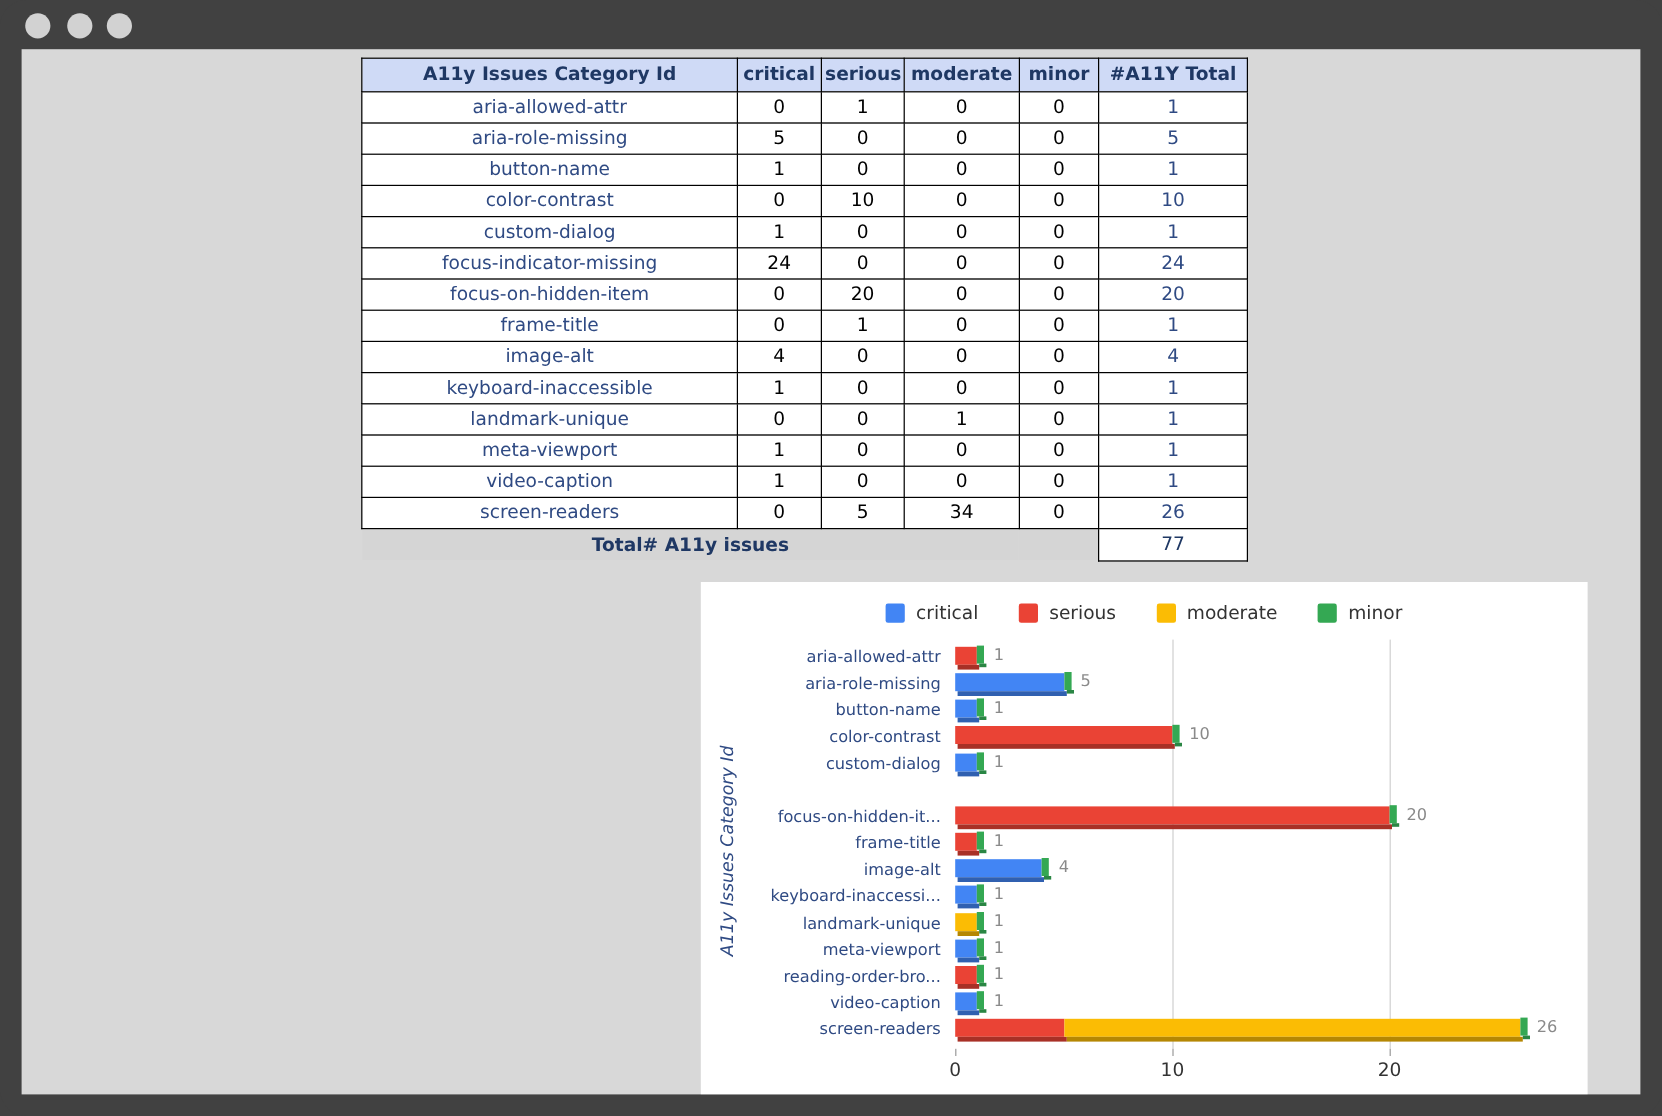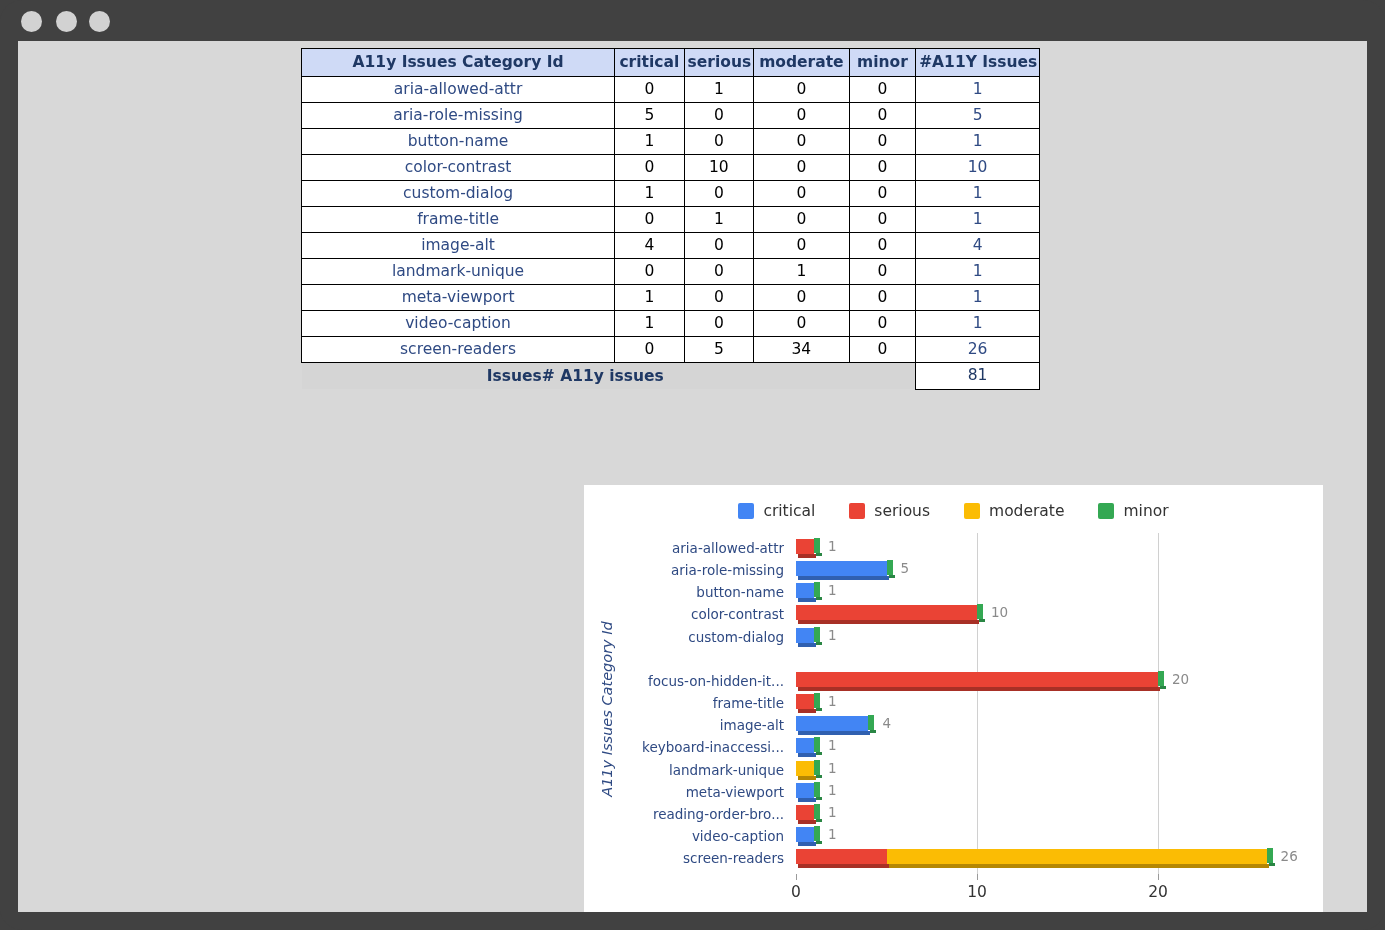--- a/index.html
+++ b/index.html
@@ -260,21 +260,21 @@
             <col class="c-min">
             <col class="c-tot">
         </colgroup>
         <thead>
           <tr>
             <th>A11y Issues Category Id</th>
             <th>critical</th>
             <th>serious</th>
             <th>moderate</th>
             <th>minor</th>
-            <th>#A11Y Issues</th>
+            <th>#A11Y Total</th>
           </tr>
         </thead>
         <tbody id="table-body">
             <tr>
               <td class="cat">aria-allowed-attr</td>
               <td class="num">0</td>
               <td class="num">1</td>
               <td class="num">0</td>
               <td class="num">0</td>
               <td class="tot">1</td>
@@ -305,34 +305,58 @@
             </tr>
             <tr>
               <td class="cat">custom-dialog</td>
               <td class="num">1</td>
               <td class="num">0</td>
               <td class="num">0</td>
               <td class="num">0</td>
               <td class="tot">1</td>
             </tr>
             <tr>
+              <td class="cat">focus-indicator-missing</td>
+              <td class="num">24</td>
+              <td class="num">0</td>
+              <td class="num">0</td>
+              <td class="num">0</td>
+              <td class="tot">24</td>
+            </tr>
+            <tr>
+              <td class="cat">focus-on-hidden-item</td>
+              <td class="num">0</td>
+              <td class="num">20</td>
+              <td class="num">0</td>
+              <td class="num">0</td>
+              <td class="tot">20</td>
+            </tr>
+            <tr>
               <td class="cat">frame-title</td>
               <td class="num">0</td>
               <td class="num">1</td>
               <td class="num">0</td>
               <td class="num">0</td>
               <td class="tot">1</td>
             </tr>
             <tr>
               <td class="cat">image-alt</td>
               <td class="num">4</td>
               <td class="num">0</td>
               <td class="num">0</td>
               <td class="num">0</td>
               <td class="tot">4</td>
+            </tr>
+            <tr>
+              <td class="cat">keyboard-inaccessible</td>
+              <td class="num">1</td>
+              <td class="num">0</td>
+              <td class="num">0</td>
+              <td class="num">0</td>
+              <td class="tot">1</td>
             </tr>
             <tr>
               <td class="cat">landmark-unique</td>
               <td class="num">0</td>
               <td class="num">0</td>
               <td class="num">1</td>
               <td class="num">0</td>
               <td class="tot">1</td>
             </tr>
             <tr>
@@ -355,23 +379,23 @@
               <td class="cat">screen-readers</td>
               <td class="num">0</td>
               <td class="num">5</td>
               <td class="num">34</td>
               <td class="num">0</td>
               <td class="tot">26</td>
             </tr>
           </tbody>
         <tfoot>
           <tr class="total-row">
-            <td class="total-label" colspan="4">Issues# A11y issues</td>
+            <td class="total-label" colspan="4">Total# A11y issues</td>
             <td class="total-pad"></td>
-            <td class="total-value">81</td>
+            <td class="total-value">77</td>
           </tr>
         </tfoot>
       </table>
 
       <div id="chart-panel">
 
         <div id="chart-legend">
             <div class="legend-entry">
               <span class="legend-swatch" style="background: rgb(66, 133, 244);"></span>
               <span class="legend-label">critical</span>

